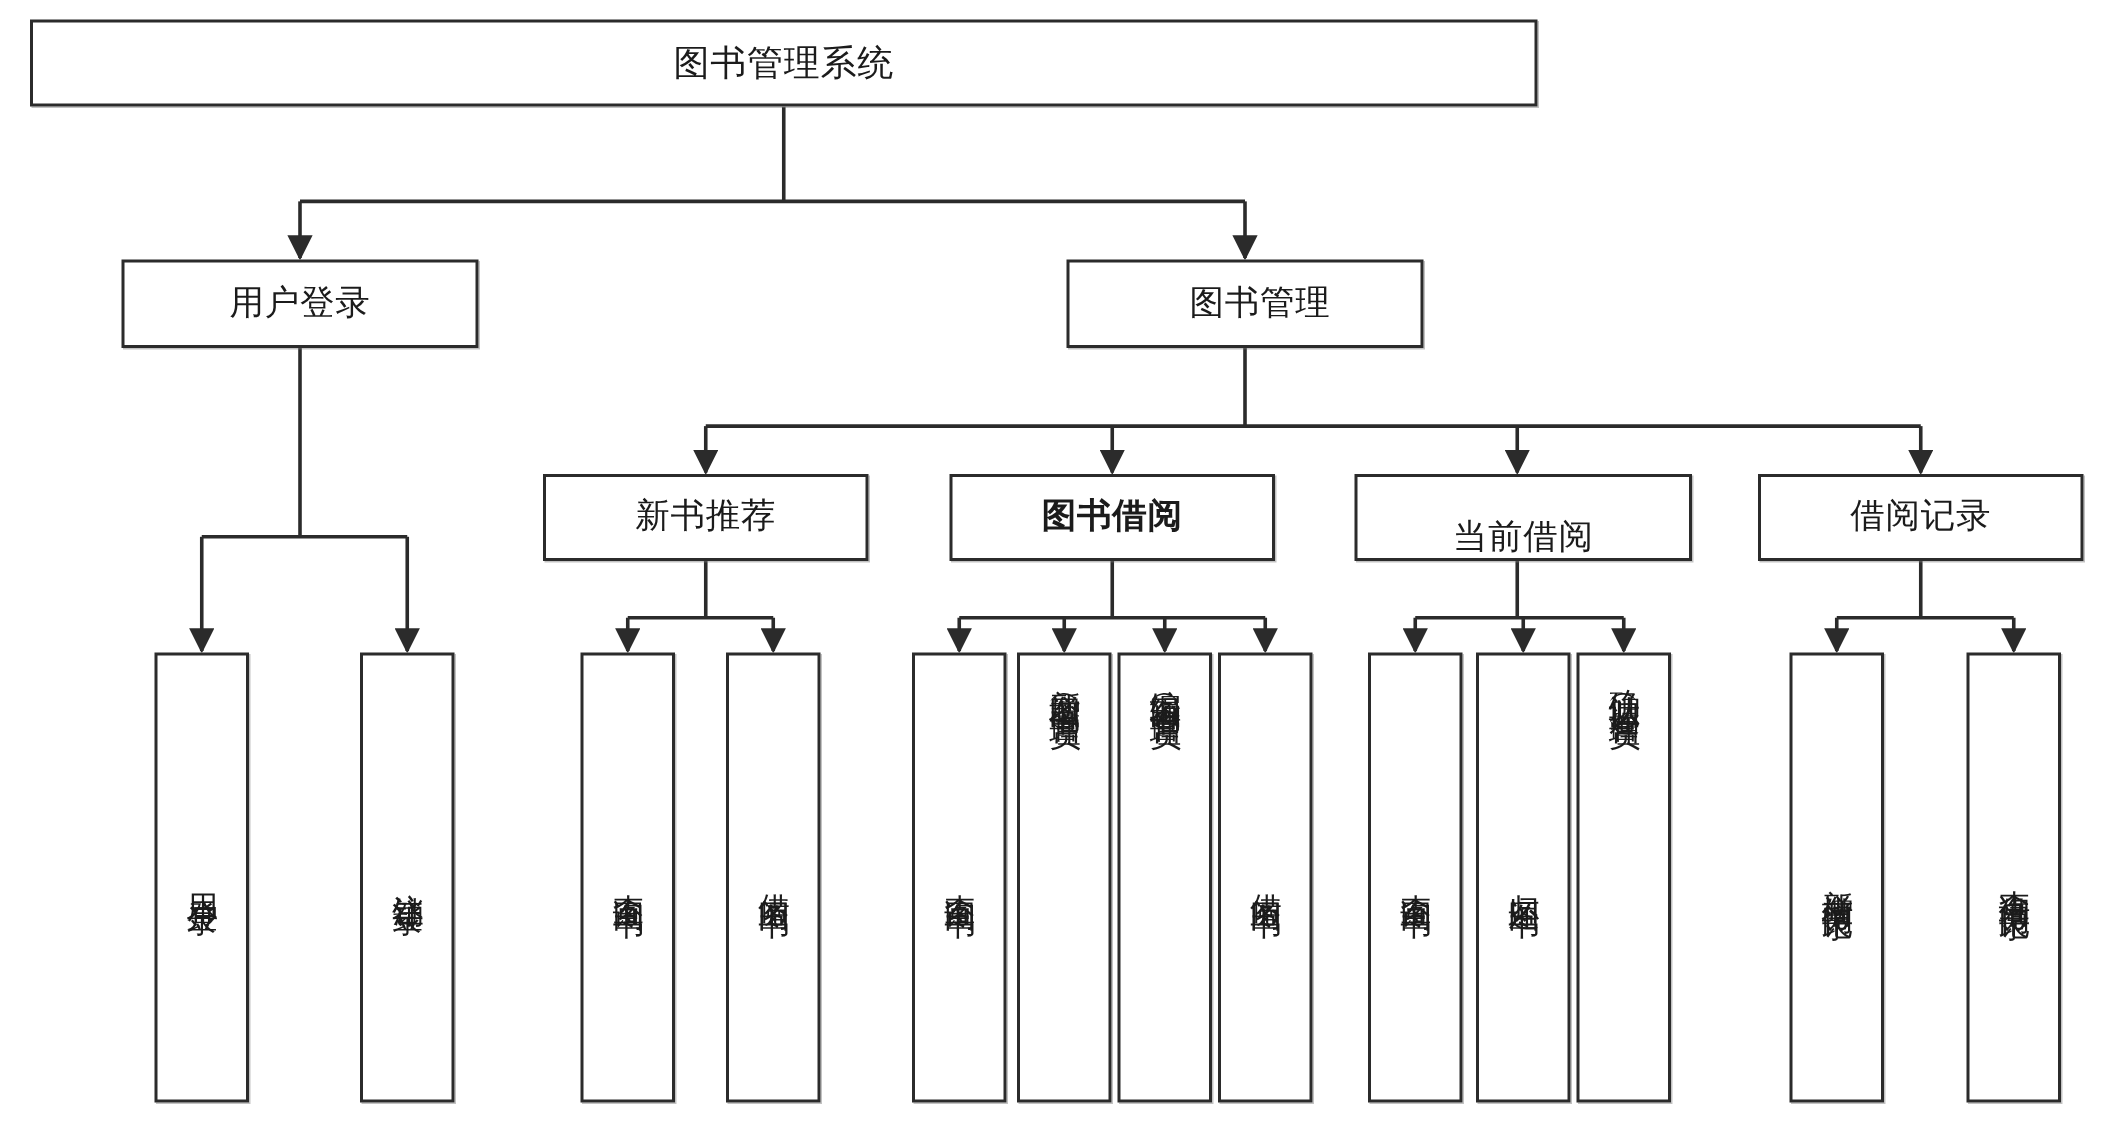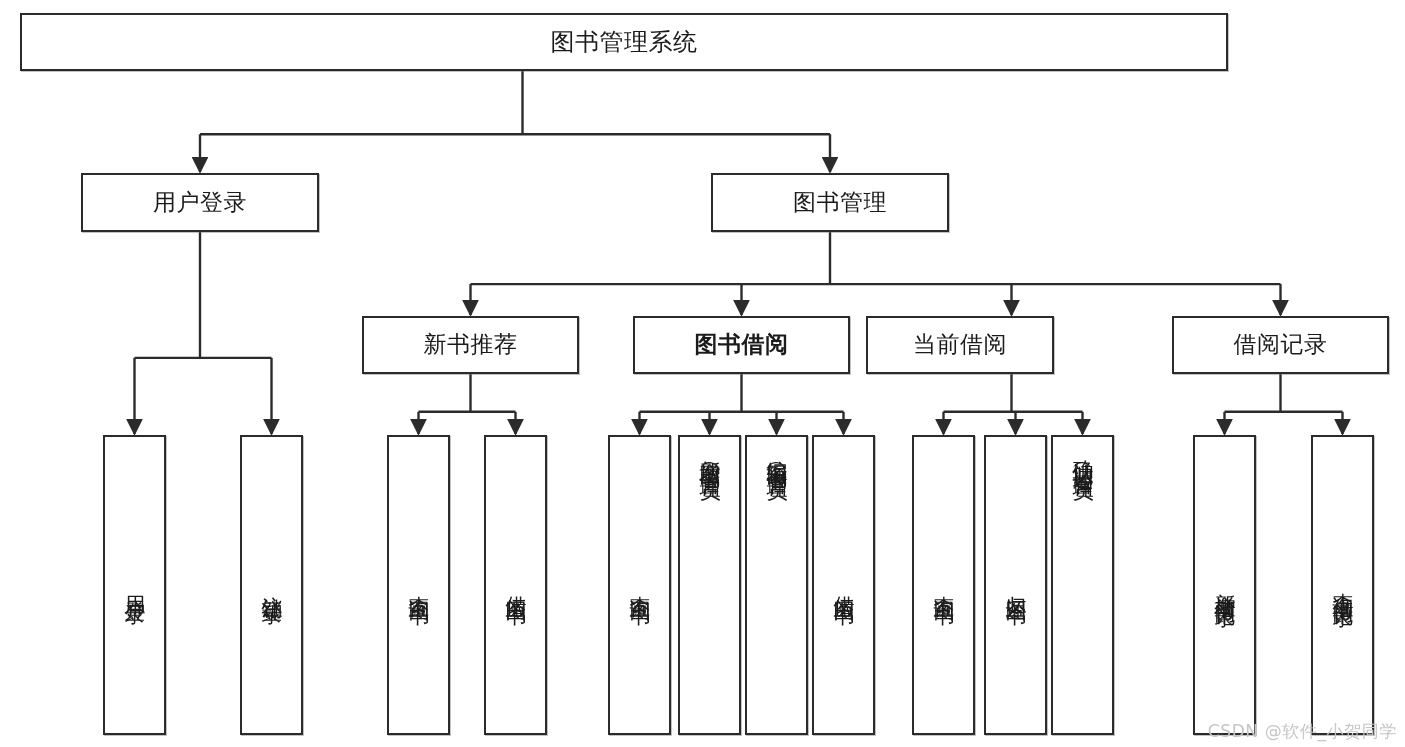--- a/index.html
+++ b/index.html
@@ -120,36 +120,36 @@
         <path d="M 1015.5 411.82 L 1015.5 434" marker-end="url(#arrow)"></path>
         <path d="M 1082.5 411.82 L 1082.5 434" marker-end="url(#arrow)"></path>
         <path d="M 1280.5 374 L 1280.5 411.82"></path>
         <path d="M 1224.5 411.82 L 1342.5 411.82"></path>
         <path d="M 1224.5 411.82 L 1224.5 434" marker-end="url(#arrow)"></path>
         <path d="M 1342.5 411.82 L 1342.5 434" marker-end="url(#arrow)"></path>
       </g>
   </svg>
 
   <div id="nodes-layer">
-      <div class="node h root" style="left: 20px; top: 13px; width: 1208px; height: 58px;">
+      <div class="node h root" style="left: 20px; top: 13px; width: 1005px; height: 58px;">
         <span class="lbl">图书管理系统</span>
       </div>
       <div class="node h" style="left: 81px; top: 173px; width: 238px; height: 59px;">
         <span class="lbl">用户登录</span>
       </div>
       <div class="node h" style="left: 711px; top: 173px; width: 238px; height: 59px; padding-left: 20px;">
         <span class="lbl">图书管理</span>
       </div>
       <div class="node h" style="left: 362px; top: 316px; width: 217px; height: 58px;">
         <span class="lbl">新书推荐</span>
       </div>
       <div class="node h" style="left: 633px; top: 316px; width: 217px; height: 58px; font-weight: bold;">
         <span class="lbl">图书借阅</span>
       </div>
-      <div class="node h" style="left: 866px; top: 316px; width: 188px; height: 58px;">
+      <div class="node h" style="left: 903px; top: 316px; width: 225px; height: 58px; align-items: flex-end;">
         <span class="lbl">当前借阅</span>
       </div>
       <div class="node h" style="left: 1172px; top: 316px; width: 217px; height: 58px;">
         <span class="lbl">借阅记录</span>
       </div>
       <div class="node v mid" style="left: 103px; top: 435px; width: 63px; height: 300px;">
         <span class="lbl">用户登录</span>
       </div>
       <div class="node v mid" style="left: 240px; top: 435px; width: 63px; height: 300px;">
         <span class="lbl">注销登录</span>
@@ -182,14 +182,13 @@
         <span class="lbl">确认归还（管理员）</span>
       </div>
       <div class="node v mid" style="left: 1193px; top: 435px; width: 63px; height: 300px;">
         <span class="lbl">新增借阅记录</span>
       </div>
       <div class="node v mid" style="left: 1311px; top: 435px; width: 63px; height: 300px;">
         <span class="lbl">查询借阅记录</span>
       </div>
     </div>
 
-  <div id="watermark">CSDN @软件_小贺同学</div>
 </div>
 
 </body></html>

